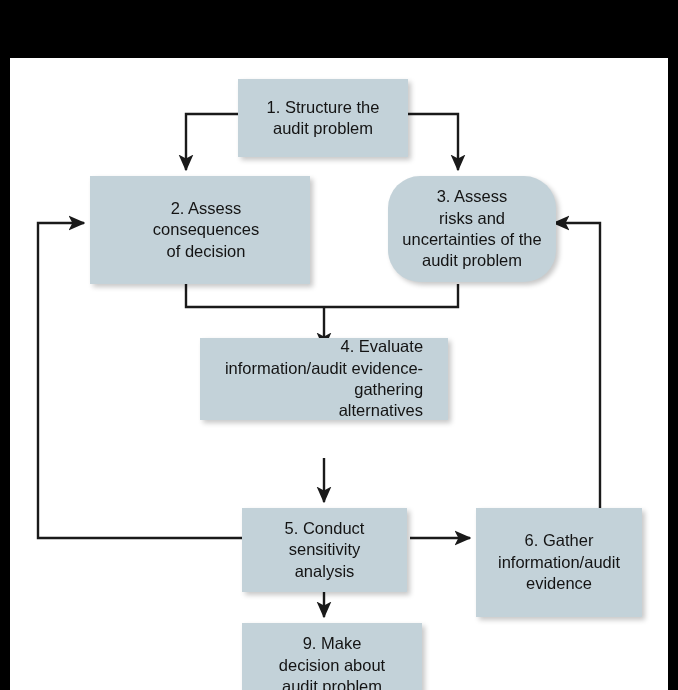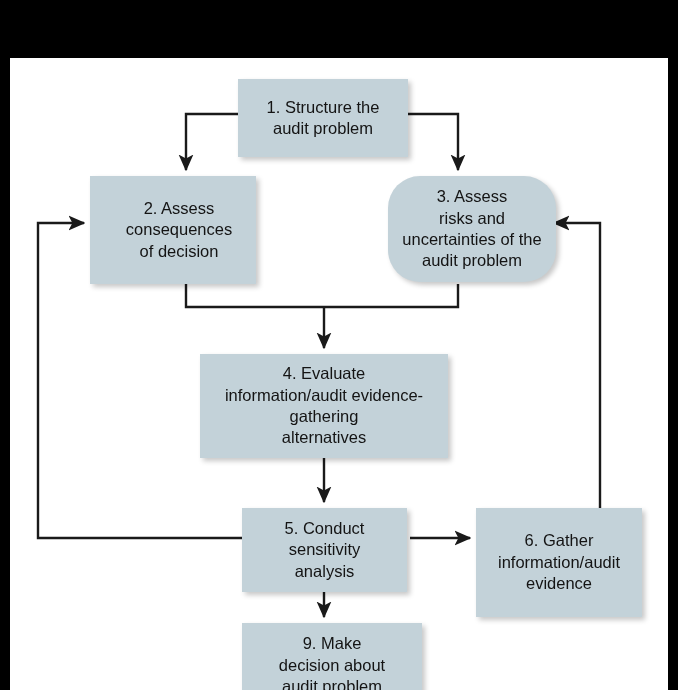--- a/index.html
+++ b/index.html
@@ -47,23 +47,23 @@
     font-family: "Liberation Sans", sans-serif;
     font-size: 16.5px;
     line-height: 1.30;
     box-shadow: 3px 3px 5px rgba(0,0,0,0.22);
     padding: 2px 6px;
     white-space: pre-line;
     z-index: 5;
   }
   
   #node-1 { left: 228px; top: 21px;  width: 170px; height: 78px; }
-  #node-2 { left: 80px;  top: 118px; width: 166px; height: 108px; padding-left: 18px; }
+  #node-2 { left: 80px;  top: 118px; width: 220px; height: 108px; padding-left: 18px; }
   #node-3 { left: 378px; top: 118px; width: 168px; height: 106px; border-radius: 32px; }
-  #node-4 { left: 190px; top: 296px; width: 248px; height: 104px; }
+  #node-4 { left: 190px; top: 280px; width: 248px; height: 82px; text-align: right; }
   #node-5 { left: 232px; top: 450px; width: 165px; height: 84px; }
   #node-6 { left: 466px; top: 450px; width: 166px; height: 109px; }
   #node-7 { left: 232px; top: 565px; width: 180px; height: 85px; }
 </style>
 </head>
 <body>
 
 <div id="frame">
   <div id="canvas">
 

